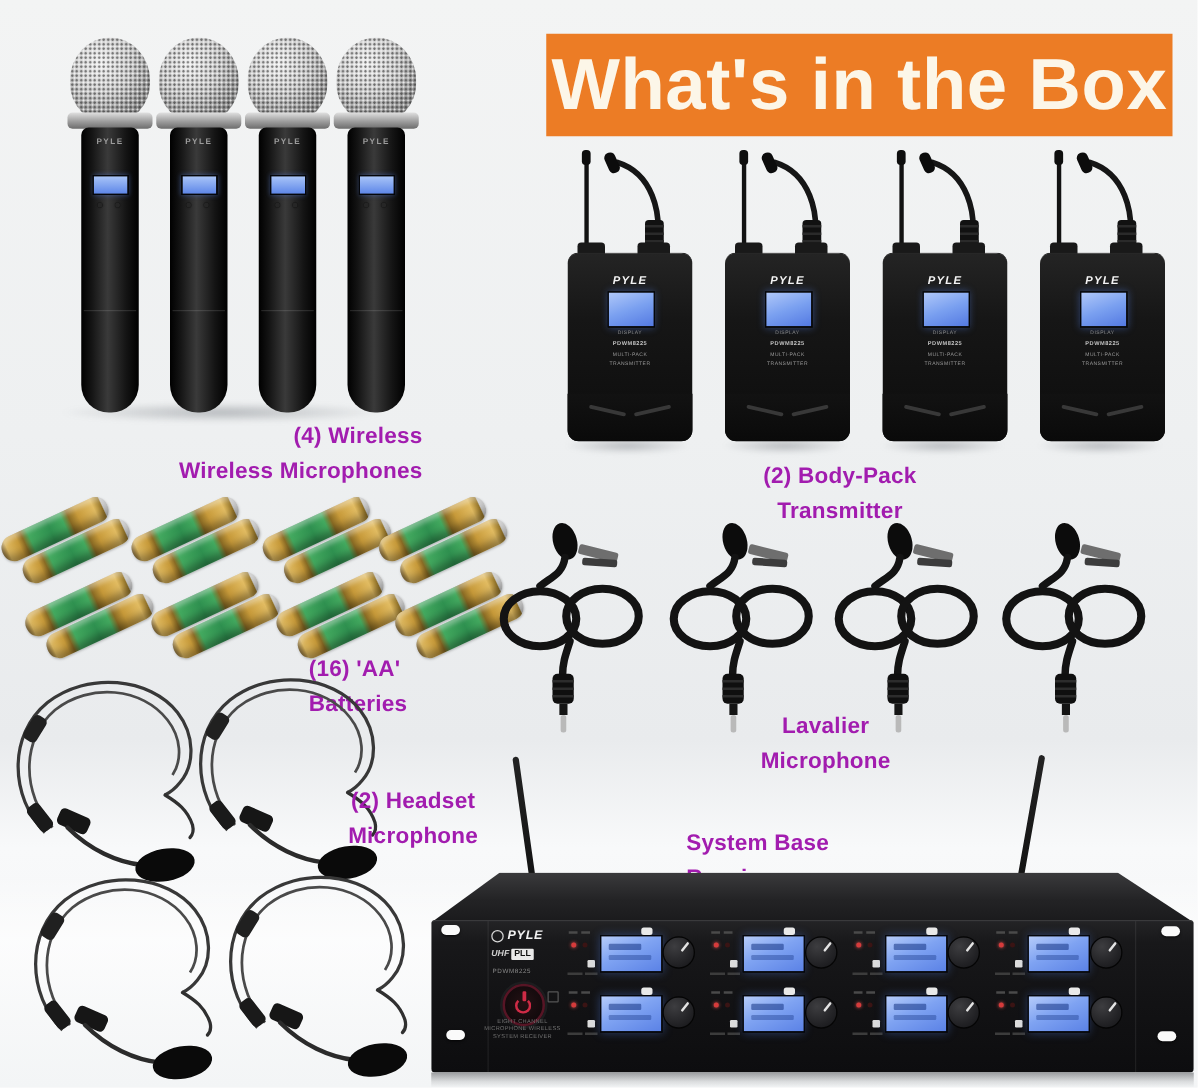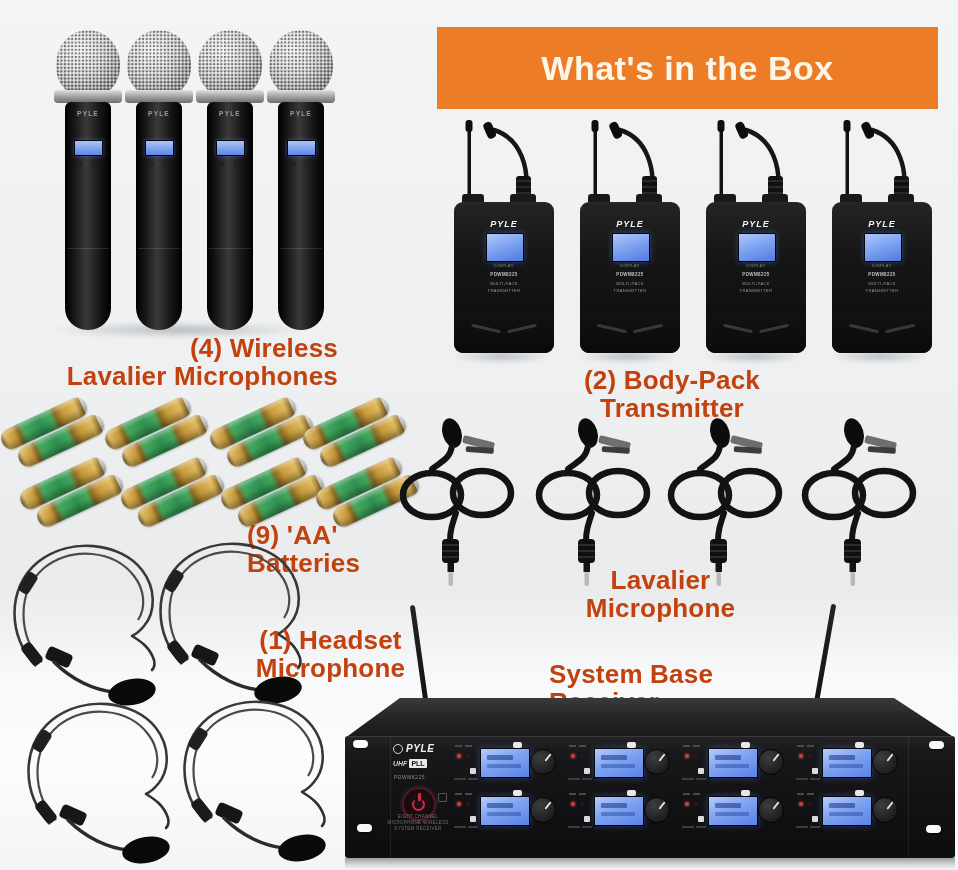--- a/index.html
+++ b/index.html
@@ -7,24 +7,24 @@
        font-family:"Liberation Sans","DejaVu Sans",sans-serif;
        background:linear-gradient(180deg,#f3f4f4 0%,#eef0f1 40%,#e9ebed 68%,#f8f9fa 78%,#f2f3f4 100%);}
   .stage{position:absolute;left:0;top:0;width:958px;height:870px;}
   .floor{position:absolute;left:0;top:700px;width:958px;height:170px;
          background:linear-gradient(180deg,rgba(255,255,255,0),rgba(255,255,255,.7) 30%,rgba(243,245,246,.95) 100%);}
   .shadow{position:absolute;border-radius:50%;
           background:radial-gradient(closest-side,rgba(100,105,112,.40),rgba(100,105,112,0));
           filter:blur(2px);}
   
   .banner{position:absolute;left:437px;top:27px;width:501px;height:82px;background:#ec7c25;
-          color:#fcf6e8;font-size:34px;font-weight:bold;letter-spacing:.5px;
+          color:#fcf6e8;font-size:58px;font-weight:bold;letter-spacing:.5px;
           line-height:82px;text-align:center;}
   
-  .lab{position:absolute;color:#c2410c;font-weight:bold;font-size:26px;line-height:28px;letter-spacing:.2px;}
+  .lab{position:absolute;color:#a21caf;font-weight:bold;font-size:18px;line-height:28px;letter-spacing:.2px;}
   .lab-handheld{left:46px;top:334px;width:292px;text-align:right;}
   .lab-bodypack{left:552px;top:366px;width:240px;text-align:center;}
   .lab-batteries{left:247px;top:521px;width:210px;text-align:left;}
   .lab-lavalier{left:558px;top:566px;width:205px;text-align:center;}
   .lab-headset{left:228px;top:626px;width:205px;text-align:center;}
   .lab-receiver{left:549px;top:660px;width:240px;text-align:left;}
   
   .mic{position:absolute;top:28px;width:72px;height:302px;}
   .mic-ball{position:absolute;left:4px;top:2px;width:64px;height:68px;
      border-radius:50% 50% 46% 46%;
@@ -171,21 +171,21 @@
     <div class="mic-body">
       <div class="mic-brand">PYLE</div>
       <div class="mic-lcd"></div>
       <div class="mic-dot d1"></div>
       <div class="mic-dot d2"></div>
     </div>
   </div>
 
   <div class="lab lab-handheld">
     <div>(4) Wireless</div>
-    <div>Lavalier Microphones</div>
+    <div>Wireless Microphones</div>
   </div>
 
   <div class="pack" style="left:448px;">
     <svg width="112" height="88" viewBox="0 0 112 88">
       <rect x="19.5" y="8" width="3.5" height="74" rx="1.5" fill="#121212"></rect>
       <rect x="17.5" y="0" width="7" height="12" rx="3" fill="#0e0e0e"></rect>
       <path d="M76,84 C84,48 72,18 46,10" stroke="#161616" stroke-width="4.5" fill="none" stroke-linecap="round"></path>
       <rect x="37" y="2" width="9" height="17" rx="4" fill="#0c0c0c" transform="rotate(-24 41 10)"></rect>
       <rect x="68" y="56" width="15" height="26" rx="3" fill="#111"></rect>
       <rect x="68" y="60" width="15" height="2" fill="#2a2a2a"></rect>
@@ -322,21 +322,21 @@
   <div class="pair" style="left:217px;top:457px;">
       <div class="batt a"></div>
       <div class="batt b"></div>
     </div>
   <div class="pair" style="left:312px;top:457px;">
       <div class="batt a"></div>
       <div class="batt b"></div>
     </div>
 
   <div class="lab lab-batteries">
-    <div>(9) 'AA'</div>
+    <div>(16) 'AA'</div>
     <div>Batteries</div>
   </div>
 
   <div class="lav" style="left:392px;">
     <svg width="136" height="178" viewBox="0 0 136 178">
       <rect x="72" y="22" width="32" height="8" rx="2" fill="#6e6e6e" transform="rotate(14 72 22)"></rect>
       <rect x="74" y="33" width="28" height="6" rx="2" fill="#3c3c3c" transform="rotate(4 74 33)"></rect>
       <ellipse cx="60" cy="20" rx="9.5" ry="15" fill="#0c0c0c" transform="rotate(-16 60 20)"></ellipse>
       <path d="M60,33 C58,46 50,48 40,56" stroke="#131313" stroke-width="6" fill="none" stroke-linecap="round"></path>
       <ellipse cx="40" cy="82" rx="29" ry="22" fill="none" stroke="#131313" stroke-width="6.5"></ellipse>
@@ -450,21 +450,21 @@
       <path d="M130,102 C140,108 148,114 152,126 C153,130 152,134 150,136" fill="none" stroke="#303030" stroke-width="2.6" stroke-linecap="round"></path>
       <rect x="20" y="38" width="12" height="22" rx="4" fill="#202020" transform="rotate(32 26 49)"></rect>
       <rect x="24" y="108" width="12" height="24" rx="4" fill="#1a1a1a" transform="rotate(-38 30 120)"></rect>
       <rect x="44" y="116" width="26" height="14" rx="4" fill="#161616" transform="rotate(24 57 123)"></rect>
       <path d="M52,128 C70,146 92,156 112,158" fill="none" stroke="#2b2b2b" stroke-width="3.5" stroke-linecap="round"></path>
       <ellipse cx="130" cy="158" rx="24" ry="13" fill="#0a0a0a" transform="rotate(-10 130 158)"></ellipse>
     </svg>
   </div>
 
   <div class="lab lab-headset">
-    <div>(1) Headset</div>
+    <div>(2) Headset</div>
     <div>Microphone</div>
   </div>
 
   <div class="lab lab-receiver">
     <div>System Base</div>
     <div>Receiver</div>
   </div>
 
   <div class="ant" style="left:429px;top:604px;height:138px;transform:rotate(-8deg);"></div>
   <div class="ant" style="left:807px;top:602px;height:140px;transform:rotate(10deg);"></div>

